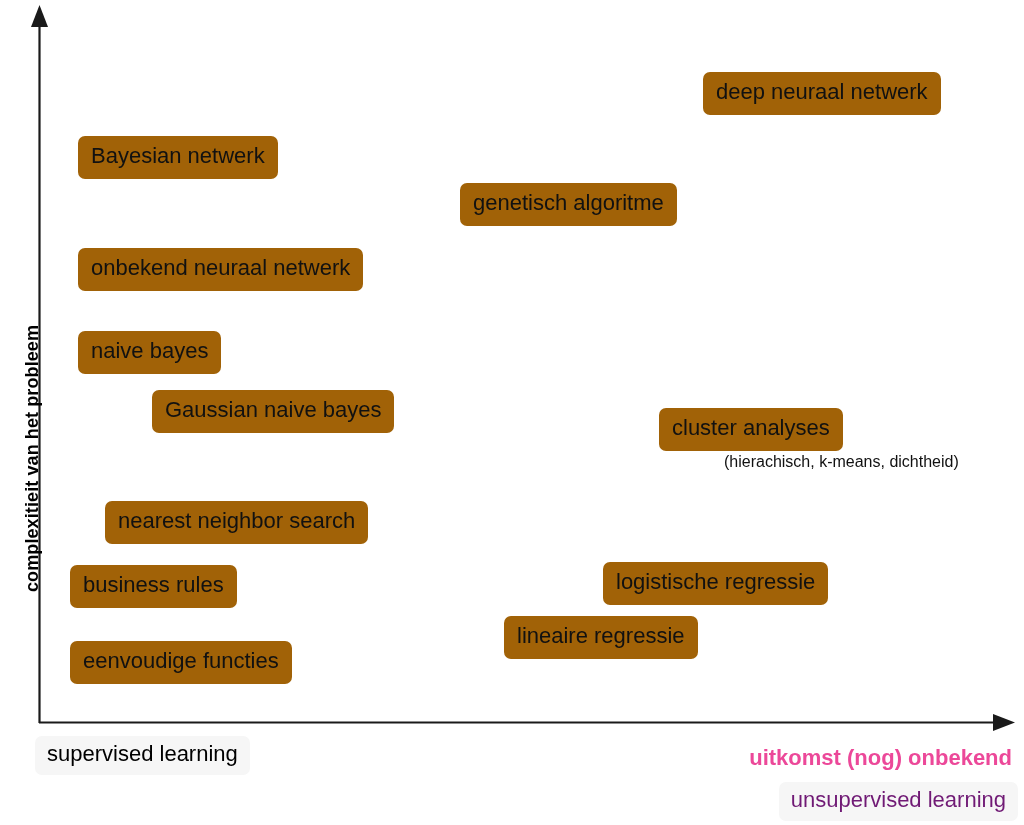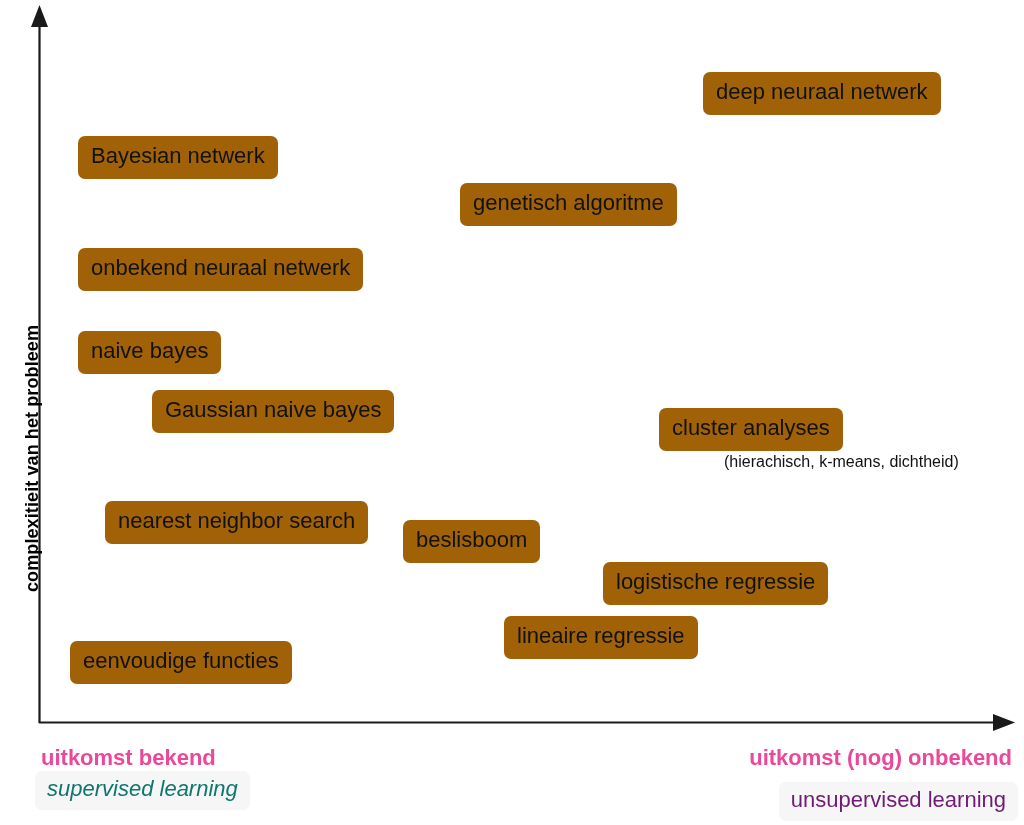--- a/index.html
+++ b/index.html
@@ -106,30 +106,30 @@
   <div class="chip" style="left:78px; top:331px;">naive bayes</div>
 
   <div class="chip" style="left:152px; top:390px;">Gaussian naive bayes</div>
 
   <div class="chip" style="left:659px; top:408px;">cluster analyses</div>
 
   <div class="chip plain" style="left:692px; top:454px;margin-left:32px;">(hierachisch, k-means, dichtheid)</div>
 
   <div class="chip" style="left:105px; top:464px;margin-top:37px;">nearest neighbor search</div>
 
-  <div class="chip" style="left:403px; top:520px;">beslisboom</div>
 
   <div class="chip" style="left:603px; top:562px;">logistische regressie</div>
 
+  <div class="chip" style="left:70px; top:565px;">business rules</div>
 
   <div class="chip" style="left:504px; top:616px;">lineaire regressie</div>
 
   <div class="chip" style="left:70px; top:641px;text-align:right;">eenvoudige functies</div>
 
   <div class="axis-caption" style="left:41px; top:745px;">uitkomst bekend</div>
 
-  <div class="axis-subcaption" style="left:35px; top:771px; color:#0f766e;font-style:italic;">supervised learning</div>
+  <div class="axis-subcaption" style="left:35px; top:736px; color:#000000;">supervised learning</div>
 
   <div class="axis-caption" style="right:12px; top:745px;margin-left:13px;">uitkomst (nog) onbekend</div>
 
   <div class="axis-subcaption" style="right:6px; top:782px; color:#701a75;">unsupervised learning</div>
 
 </div>
 
 </body></html>

